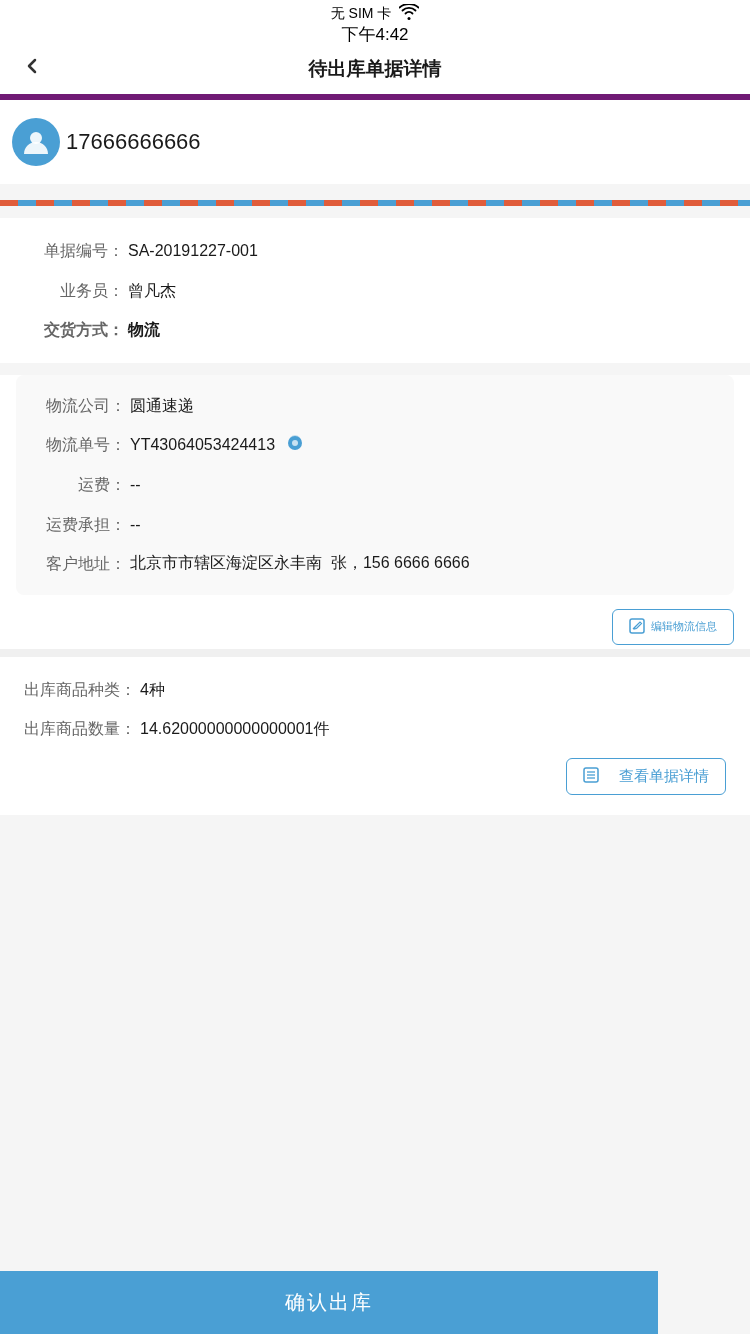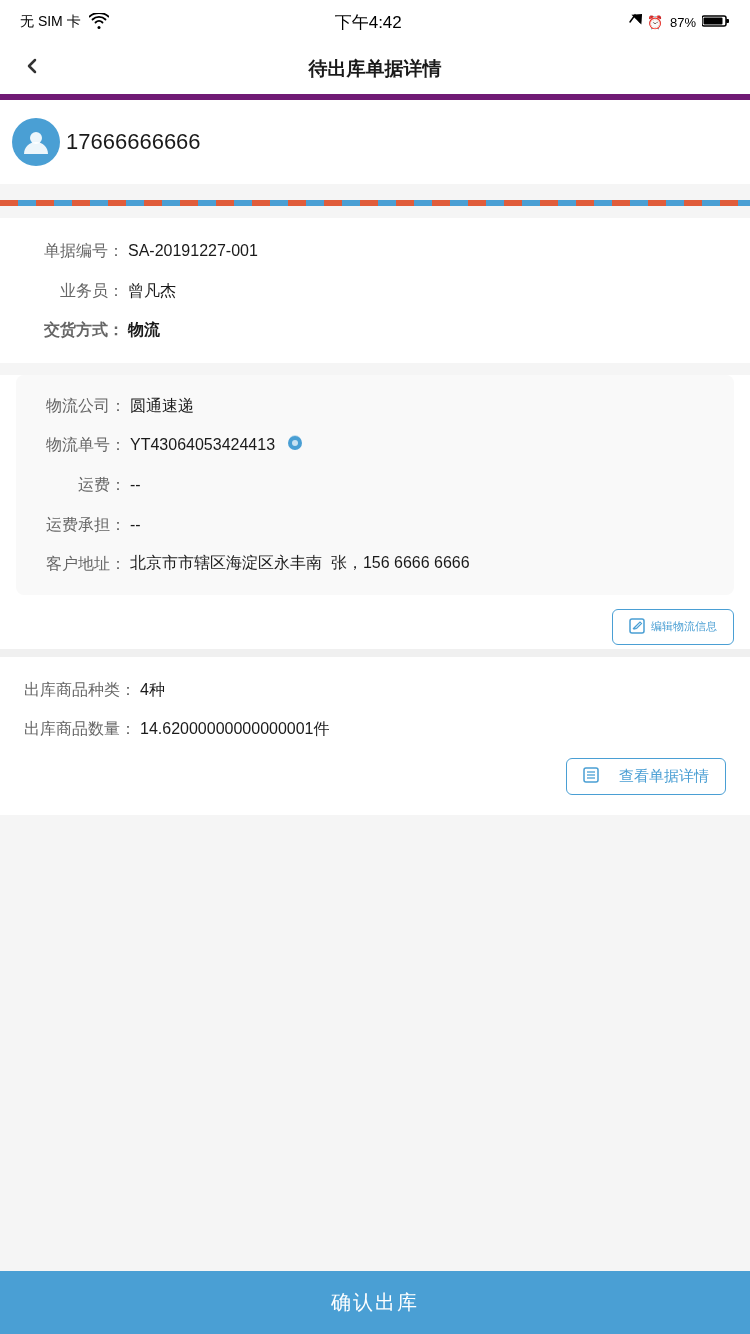--- a/index.html
+++ b/index.html
@@ -16,20 +16,21 @@
     
     .status-bar {
       background: #fff;
       height: 44px;
       display: flex;
       align-items: center;
       justify-content: space-between;
       padding: 4px 20px;
       font-size: 15px;
       font-weight: 500;
+      flex-direction: column;
     }
     .status-left { font-size: 14px; color: #000; display: flex; align-items: center; gap: 8px; }
     .status-center { font-size: 17px; font-weight: 500; color: #000; }
     .status-right { display: flex; align-items: center; gap: 6px; font-size: 13px; color: #000; }
 
     
     .nav-bar {
       background: #fff;
       height: 56px;
       display: flex;
@@ -212,21 +213,21 @@
     
     .bottom-spacer {
       flex: 1;
       min-height: 120px;
     }
 
     .confirm-button-container {
       position: fixed;
       bottom: 0;
       left: 0;
-      width: 750px;
+      width: 658px;
       background: #4a9fd4;
       padding: 18px 0;
       text-align: center;
     }
     .confirm-button {
       width: 100%;
       background: #4a9fd4;
       border: none;
       color: #fff;
       font-size: 20px;

